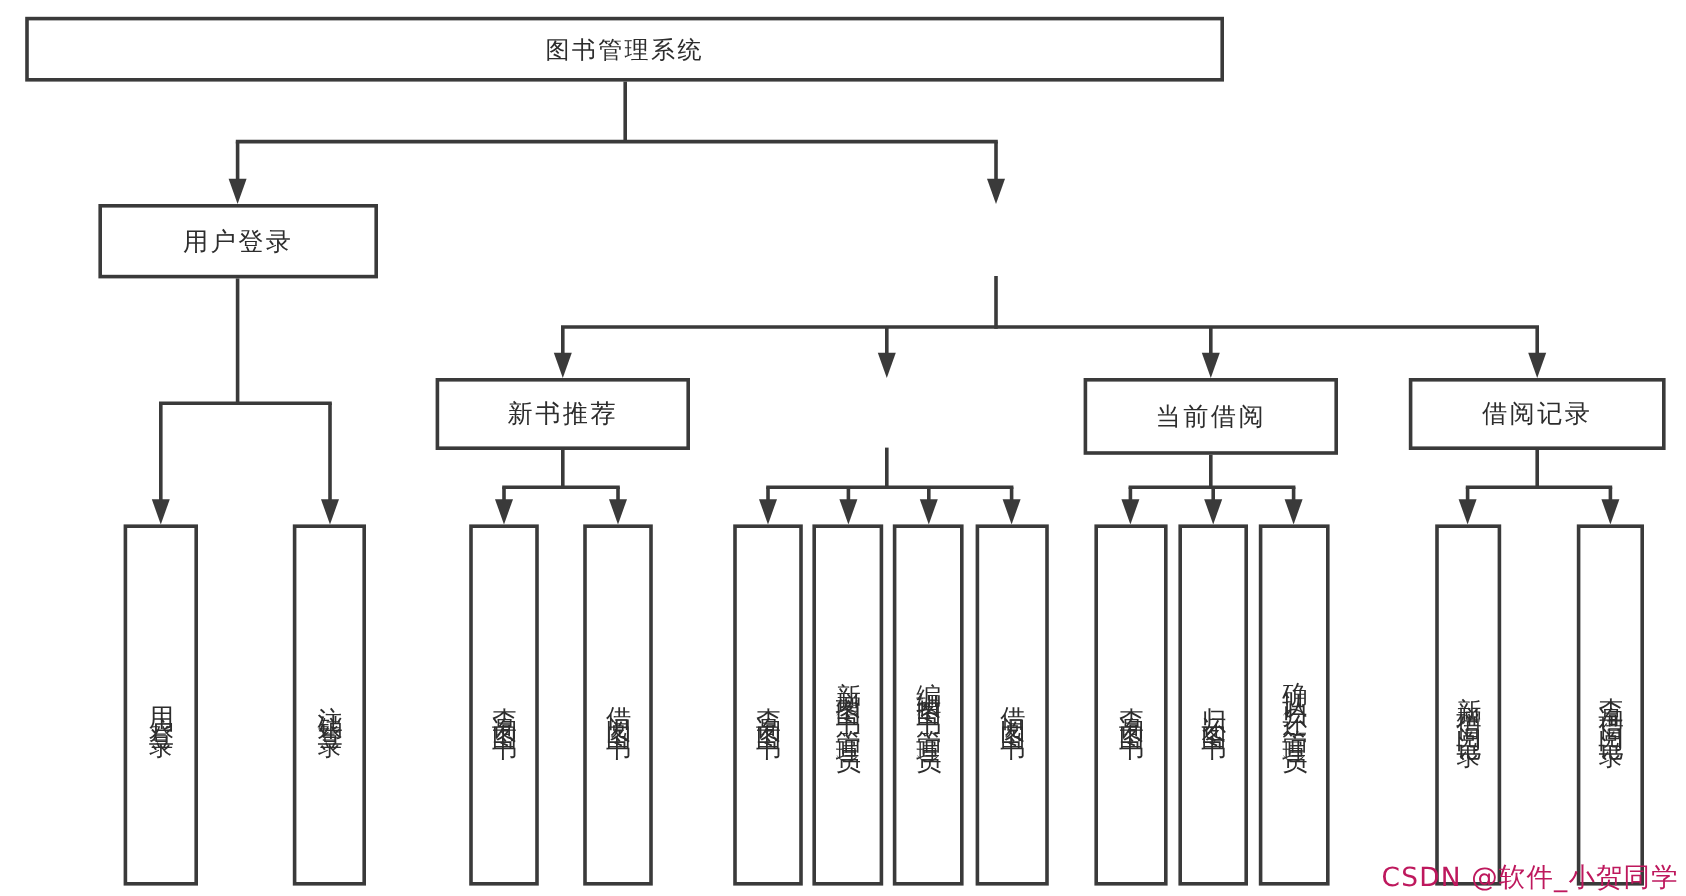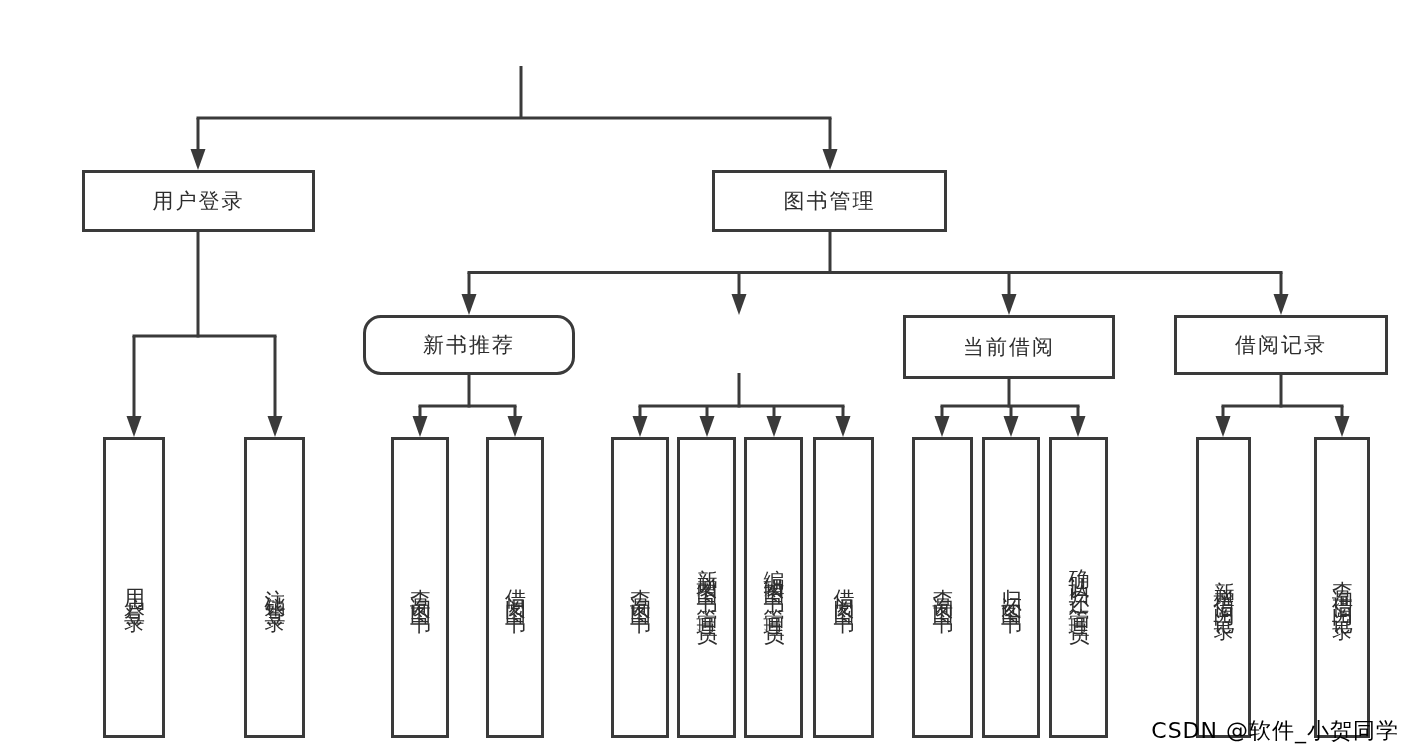--- a/index.html
+++ b/index.html
@@ -15,21 +15,21 @@
     color:#2d2d2d;
   }
   .hbox { font-size:21px; letter-spacing:2px; }
   .root-box { font-size:20px; }
   .vtext {
     writing-mode:vertical-rl; text-orientation:mixed;
     font-size:21px; line-height:1; letter-spacing:8px; color:#2d2d2d;
   }
   .watermark {
     position:absolute; right:6px; bottom:1px; z-index:5;
-    font-size:22px; color:#000000; letter-spacing:1px; white-space:nowrap;
+    font-size:22px; color:#be185d; letter-spacing:1px; white-space:nowrap;
   }
 </style>
 </head>
 <body>
 
 <div class="canvas">
 
   <svg class="connectors" width="1405" height="747" viewBox="0 0 1405 747">
     <g stroke="#3a3a3a" stroke-width="3" fill="none">
 
@@ -89,29 +89,29 @@
       <path d="M774 437 L766.5 416 L781.5 416 Z"></path>
       <path d="M843 437 L835.5 416 L850.5 416 Z"></path>
       <path d="M942 437 L934.5 416 L949.5 416 Z"></path>
       <path d="M1011 437 L1003.5 416 L1018.5 416 Z"></path>
       <path d="M1078 437 L1070.5 416 L1085.5 416 Z"></path>
       <path d="M1223 437 L1215.5 416 L1230.5 416 Z"></path>
       <path d="M1342 437 L1334.5 416 L1349.5 416 Z"></path>
     </g>
   </svg>
 
+  <div class="box hbox root-box" style="left:21px; top:14px; width:999px; height:54px;">
+    <span>图书管理系统</span>
+  </div>
 
   <div class="box hbox" style="left:82px; top:170px; width:233px; height:62px;">
     <span>用户登录</span>
   </div>
-  <div class="box hbox" style="left:712px; top:170px; width:235px; height:62px;">
-    <span>图书管理</span>
-  </div>
 
-  <div class="box hbox" style="left:363px; top:315px; width:212px; height:60px;border-radius:18px;">
+  <div class="box hbox" style="left:363px; top:315px; width:212px; height:60px;">
     <span>新书推荐</span>
   </div>
   <div class="box hbox" style="left:903px; top:315px; width:212px; height:64px;">
     <span>当前借阅</span>
   </div>
   <div class="box hbox" style="left:1174px; top:315px; width:214px; height:60px;">
     <span>借阅记录</span>
   </div>
 
   <div class="box" style="left:103px; top:437px; width:62px; height:301px;">

